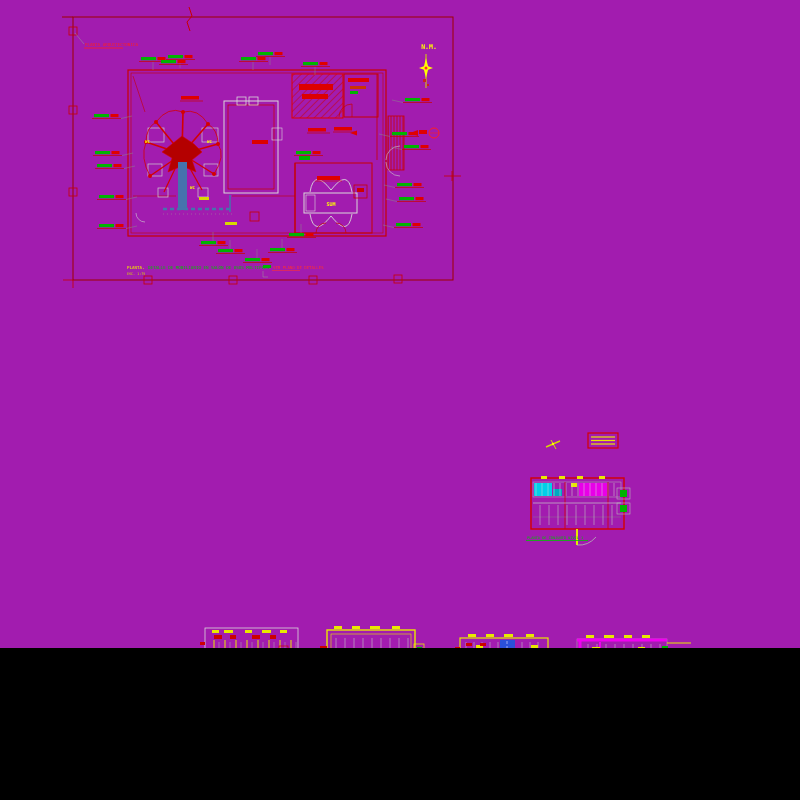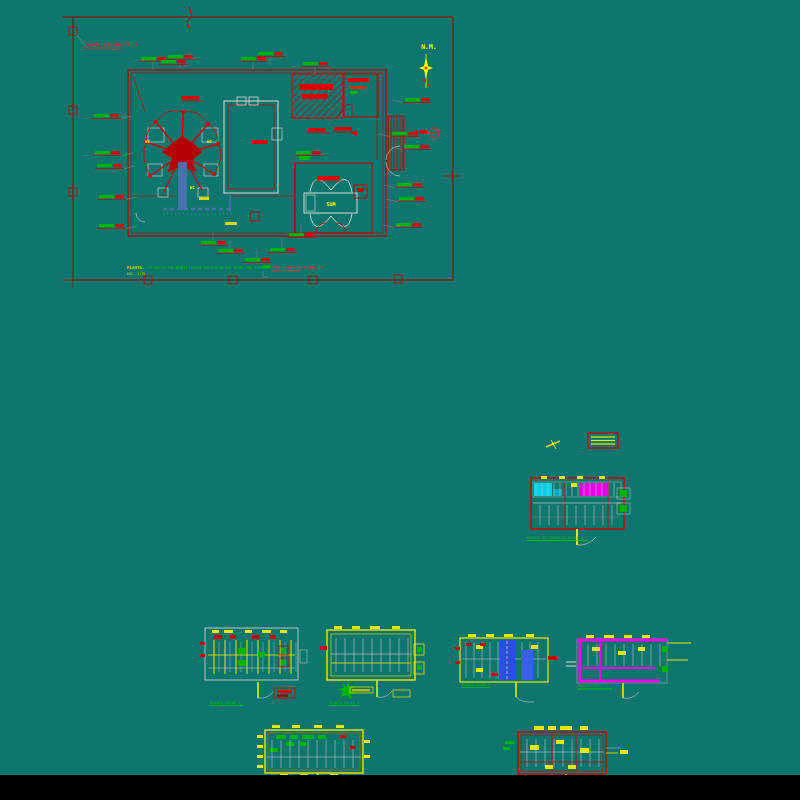--- a/index.html
+++ b/index.html
@@ -1,16 +1,16 @@
 <!DOCTYPE html>
 <html><head>
 <meta charset="utf-8">
 <style>
   html,body{margin:0;padding:0;background:#000;}
-  .stage{position:relative;width:800px;height:775px;background:#0f766e;overflow:hidden;}
+  .stage{position:relative;width:800px;height:648px;background:#a21caf;overflow:hidden;}
   svg{position:absolute;left:0;top:0;}
   svg text{font-family:"DejaVu Sans Mono","Liberation Mono",monospace;}
 </style>
 </head>
 <body>
 
 <div class="stage">
   <svg id="cad" width="800" height="800" viewBox="0 0 800 800" xmlns="http://www.w3.org/2000/svg">
     <defs>
       <pattern id="hatchDiag" width="5" height="5" patternUnits="userSpaceOnUse" patternTransform="rotate(45)">

